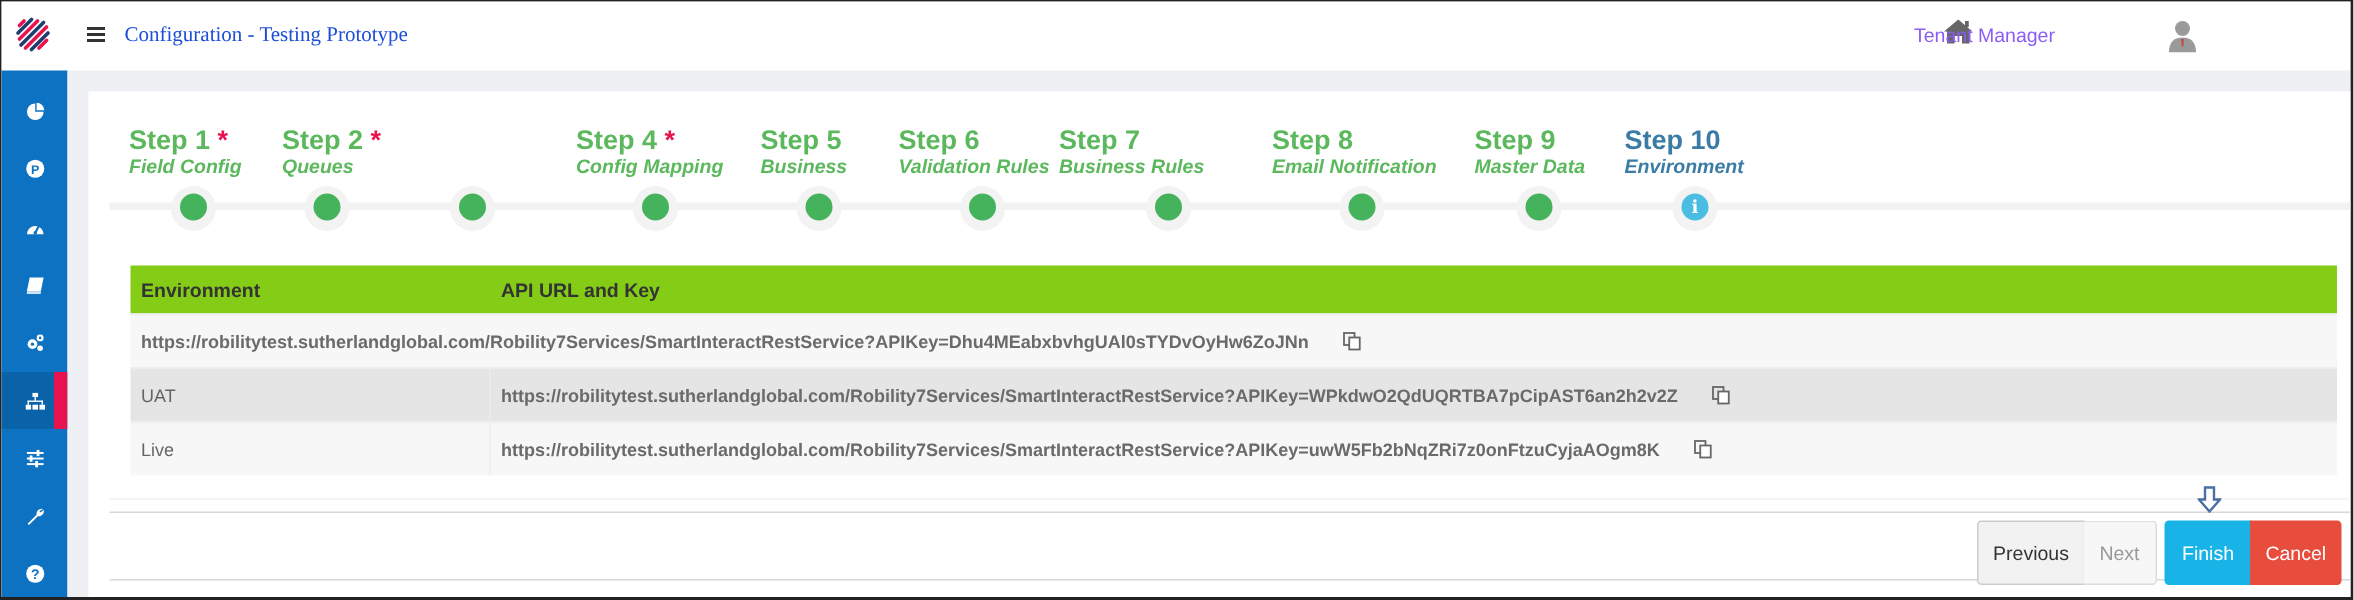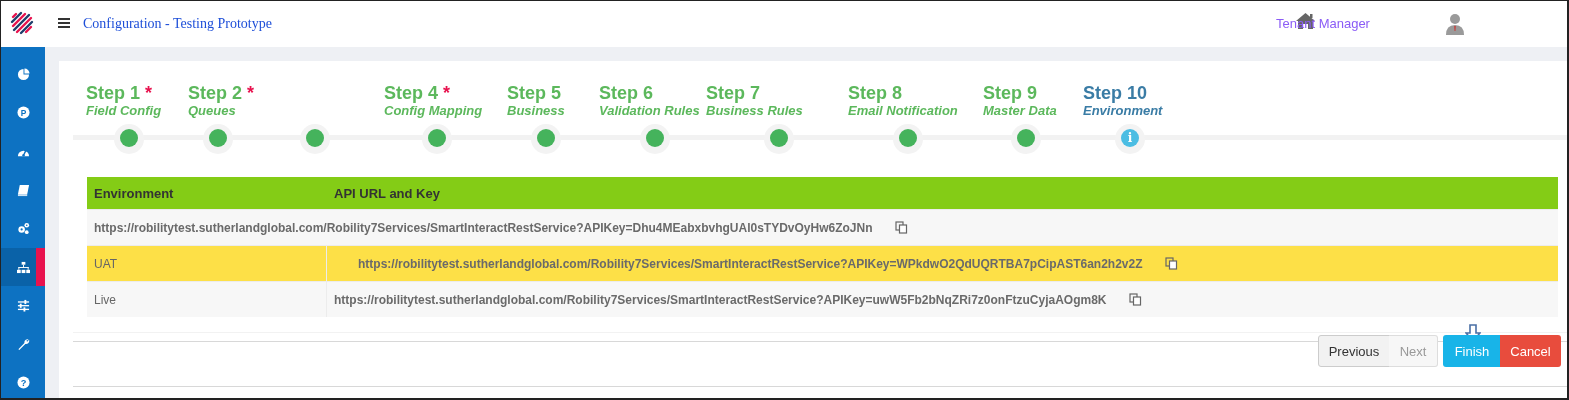--- a/index.html
+++ b/index.html
@@ -37,33 +37,33 @@
     .step.current .s-num, .step.current .s-name { color: #3a7ca5; }
     .dot-halo { position: absolute; top: 123px; width: 30px; height: 30px; border-radius: 50%; background: #f3f3f3; }
     .dot { position: absolute; top: 128px; width: 18px; height: 18px; border-radius: 50%; background: #45b35c; cursor: pointer; }
     .dot.info { background: #4bbde3; color: #fff; font-size: 12px; font-weight: bold; text-align: center; line-height: 18px; font-family: "DejaVu Serif", serif; }
 
     
     .table { position: absolute; left: 86px; top: 176px; width: 1471px; }
     .t-head { height: 32px; background: #84cc16; display: flex; align-items: center; font-size: 13px; font-weight: bold; color: #333; }
     .t-row { height: 36px; display: flex; align-items: center; font-size: 12px; color: #666; border-top: 1px solid #ececec; }
     .t-row.odd { background: #f7f7f7; }
-    .t-row.even { background: #fde047; gap: 24px; }
+    .t-row.even { background: #e5e5e5; }
     .c-env { width: 240px; padding-left: 7px; height: 100%; display: flex; align-items: center; border-right: 1px solid #ececec; }
     .t-head .c-env { border-right: none; }
     .c-url { padding-left: 7px; height: 100%; display: flex; align-items: center; font-weight: bold; color: #6a6a6a; }
     .t-head .c-url { color: #333; }
     .copy-icon { display: inline-block; width: 13px; height: 13px; cursor: pointer; margin-left: 22px; }
 
     
     .hr1 { position: absolute; left: 72px; top: 331px; width: 1494px; height: 1px; background: #f2f2f2; }
     .hr2 { position: absolute; left: 72px; top: 340px; width: 1494px; height: 1px; background: #d8d8d8; }
     .hr3 { position: absolute; left: 72px; top: 385px; width: 1494px; height: 1px; background: #d8d8d8; }
     .arrow-hint { position: absolute; left: 1464px; top: 323px; width: 16px; height: 18px; }
-    .btn { position: absolute; top: 334px; height: 32px; font-size: 13px; display: flex; align-items: center; justify-content: center; cursor: pointer; font-family: "Liberation Sans", sans-serif; }
+    .btn { position: absolute; top: 346px; height: 43px; font-size: 13px; display: flex; align-items: center; justify-content: center; cursor: pointer; font-family: "Liberation Sans", sans-serif; }
     .btn-prev { left: 1317px; width: 72px; background: #f2f2f2; color: #333; border: 1px solid #ccc; border-radius: 3px 0 0 3px; }
     .btn-next { left: 1388px; width: 49px; background: #f7f7f7; color: #999; border: 1px solid #ddd; border-left: none; border-radius: 0 3px 3px 0; }
     .btn-finish { left: 1442px; width: 58px; background: #18b4e8; color: #fff; border-radius: 3px 0 0 3px; }
     .btn-cancel { left: 1499px; width: 61px; background: #e84c3d; color: #fff; border-radius: 0 3px 3px 0; }
   </style>
 </head>
 <body>
 
 <div class="frame">
 

